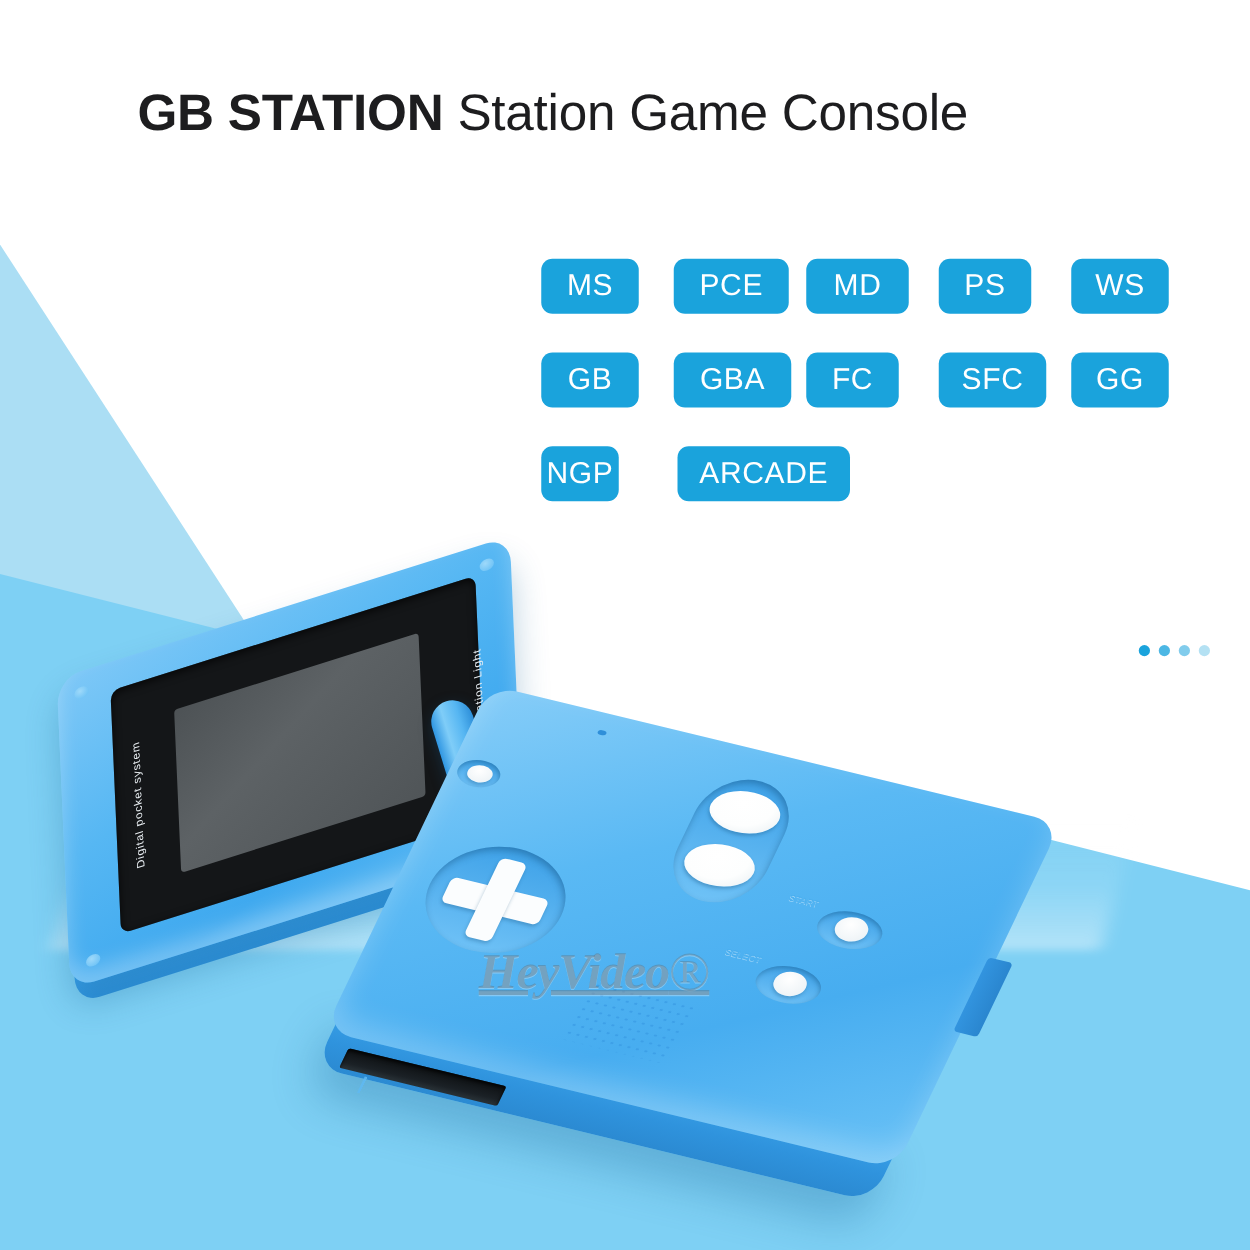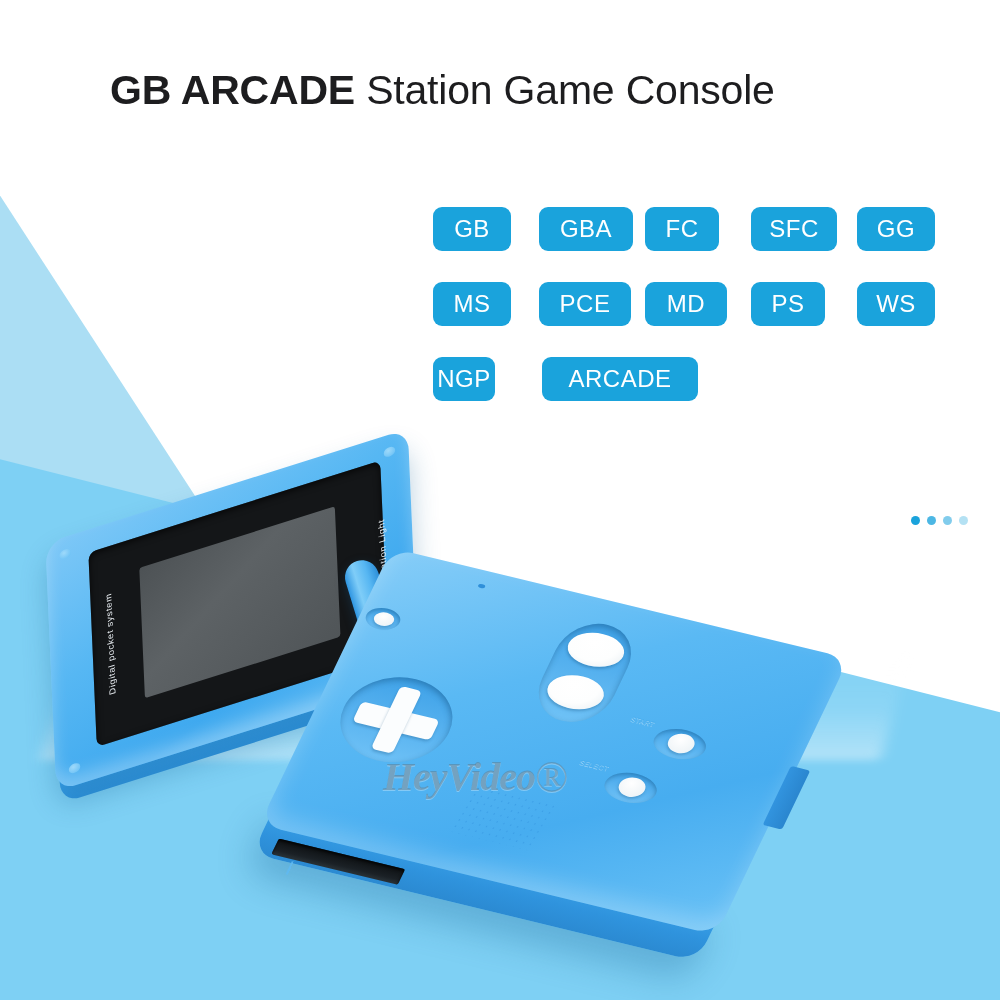--- a/index.html
+++ b/index.html
@@ -213,83 +213,84 @@
     opacity:.75;pointer-events:none;
   }
 
   
   #watermark{
     position:absolute;left:383px;top:752px;
     font-family:"Liberation Serif","DejaVu Serif",serif;
     font-size:40px;font-weight:700;font-style:italic;
     color:rgba(95,115,128,.46);letter-spacing:-1px;white-space:nowrap;
     text-shadow:0 1px 0 rgba(255,255,255,.3);
+    text-decoration:underline;
   }
   #watermark .reg{
     font-size:44px;font-style:normal;font-weight:400;vertical-align:-2px;
     color:rgba(95,115,128,.40);
   }
 </style>
 </head>
 <body>
 
 <div id="stage">
 
   <div class="band" id="band-upper"></div>
   <div class="band" id="band-lower"></div>
   <div class="band" id="band-bottom"></div>
 
   <div id="page-title">
-    <span>GB ARCADE</span><span class="thin"> Station Game Console</span>
+    <span>GB STATION</span><span class="thin"> Station Game Console</span>
   </div>
 
   <div id="platform-grid">
 
     <div class="badge-row">
       <span class="slot">
+        <span class="badge" style="width:78px">MS</span>
+      </span>
+      <span class="slot">
+        <span class="badge" style="width:92px">PCE</span>
+      </span>
+      <span class="slot">
+        <span class="badge" style="width:82px">MD</span>
+      </span>
+      <span class="slot">
+        <span class="badge" style="width:74px">PS</span>
+      </span>
+      <span class="slot">
+        <span class="badge" style="width:78px">WS</span>
+      </span>
+    </div>
+
+    <div class="badge-row">
+      <span class="slot">
         <span class="badge" style="width:78px">GB</span>
       </span>
       <span class="slot">
         <span class="badge" style="width:94px">GBA</span>
       </span>
       <span class="slot">
         <span class="badge" style="width:74px">FC</span>
       </span>
       <span class="slot">
         <span class="badge" style="width:86px">SFC</span>
       </span>
       <span class="slot">
         <span class="badge" style="width:78px">GG</span>
       </span>
     </div>
 
     <div class="badge-row">
       <span class="slot">
-        <span class="badge" style="width:78px">MS</span>
-      </span>
-      <span class="slot">
-        <span class="badge" style="width:92px">PCE</span>
-      </span>
-      <span class="slot">
-        <span class="badge" style="width:82px">MD</span>
-      </span>
-      <span class="slot">
-        <span class="badge" style="width:74px">PS</span>
-      </span>
-      <span class="slot">
-        <span class="badge" style="width:78px">WS</span>
-      </span>
-    </div>
-
-    <div class="badge-row">
-      <span class="slot">
         <span class="badge" style="width:62px">NGP</span>
       </span>
       <span class="slot" style="width:160px">
-        <span class="badge" style="width:156px">ARCADE</span>
+        <span class="badge" style="width:138px">ARCADE</span>
       </span>
     </div>
   </div>
 
   <div id="pager-dots">
     <span class="dot d1"></span>
     <span class="dot d2"></span>
     <span class="dot d3"></span>
     <span class="dot d4"></span>
   </div>

